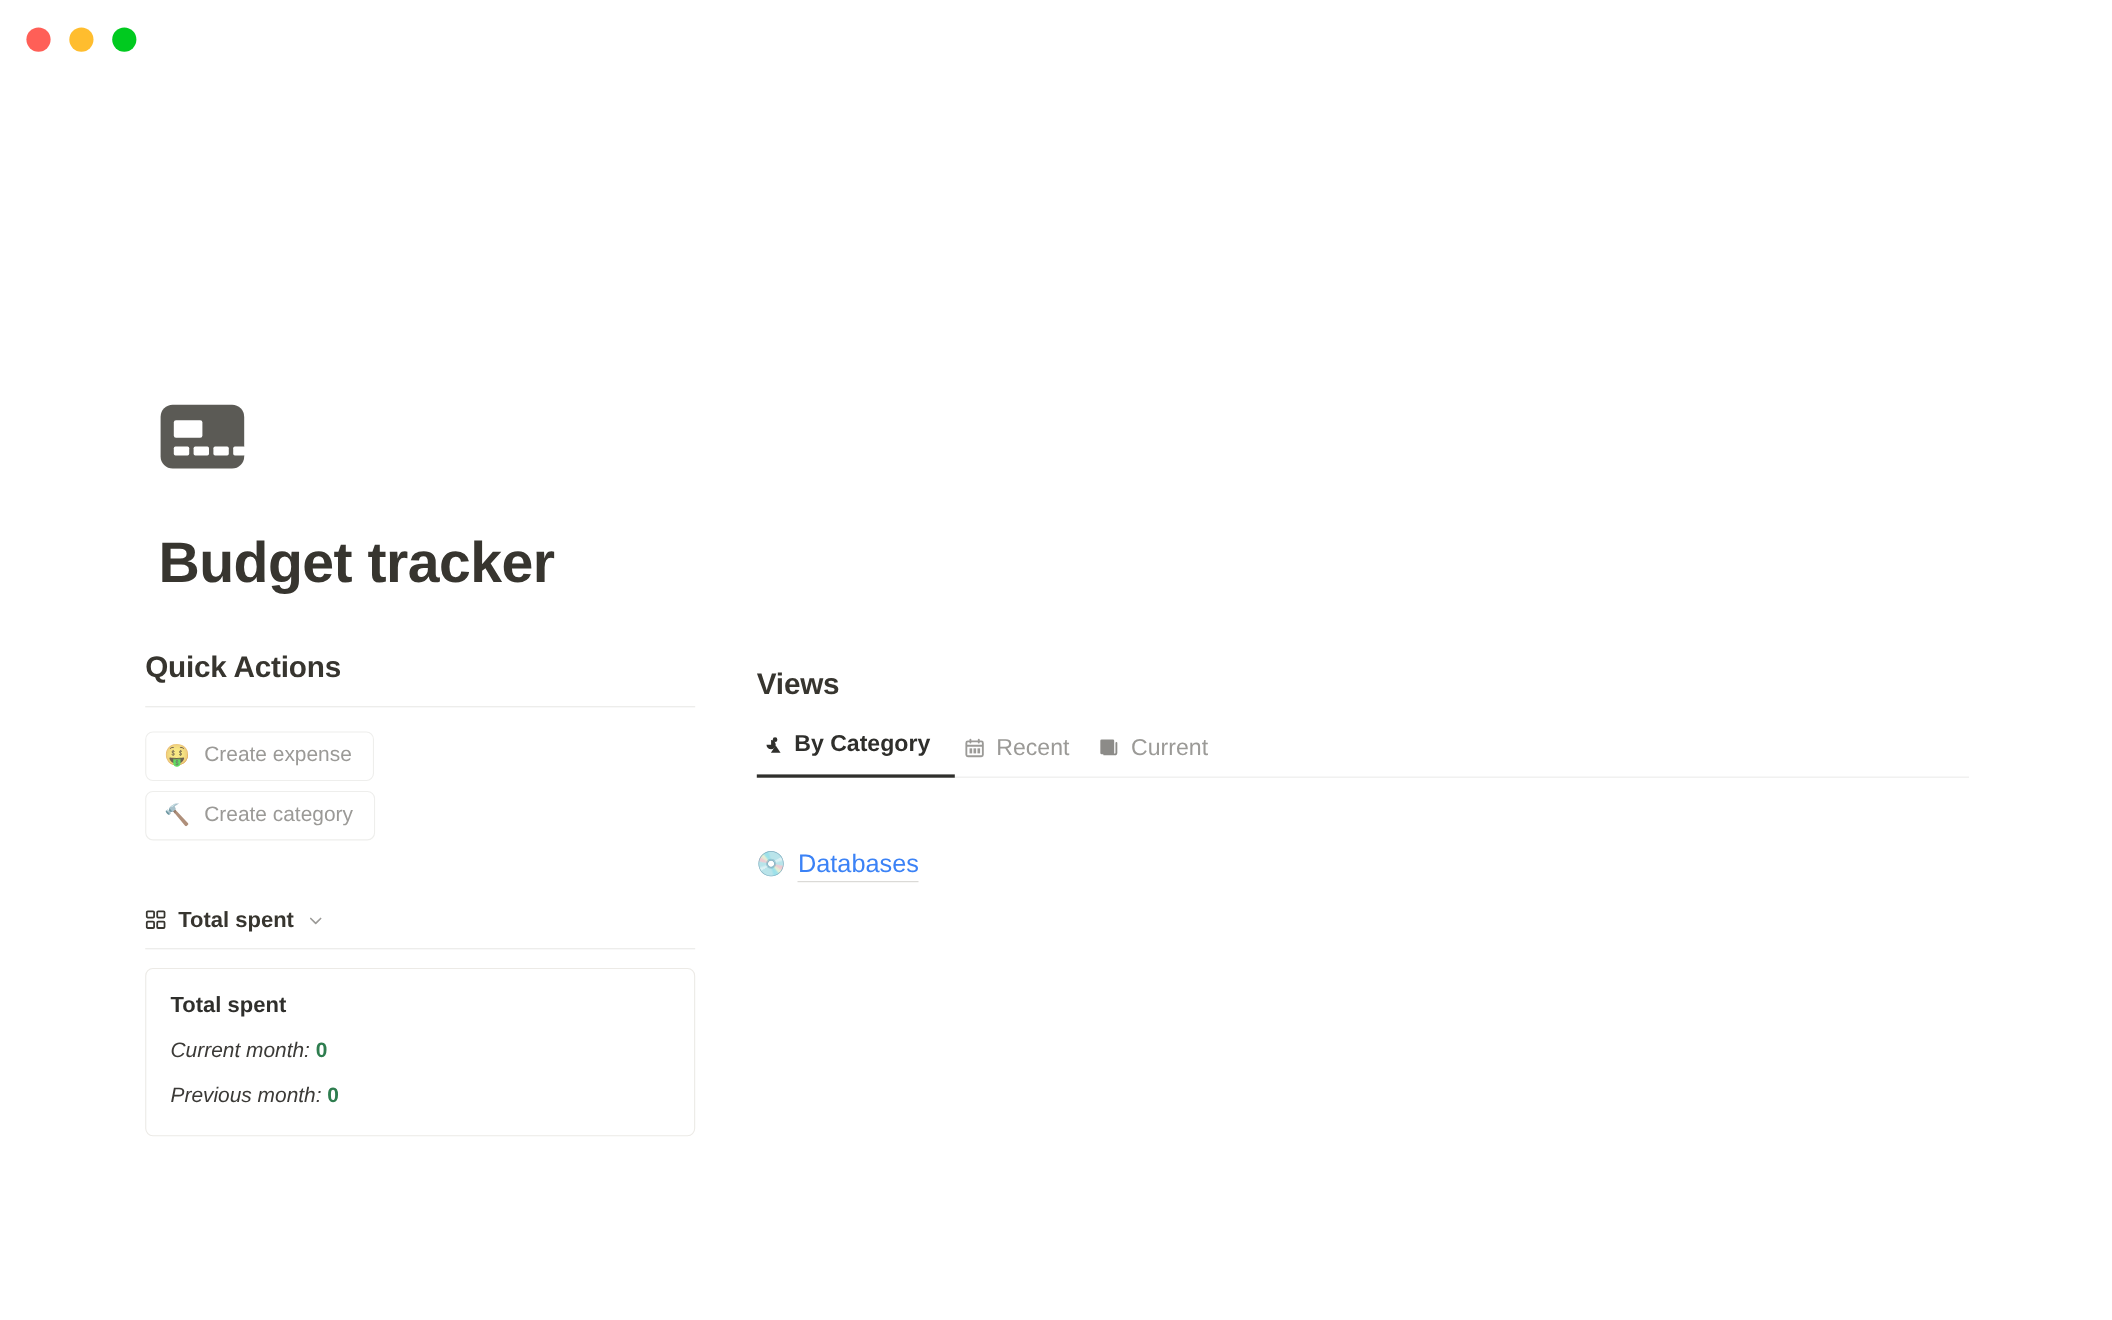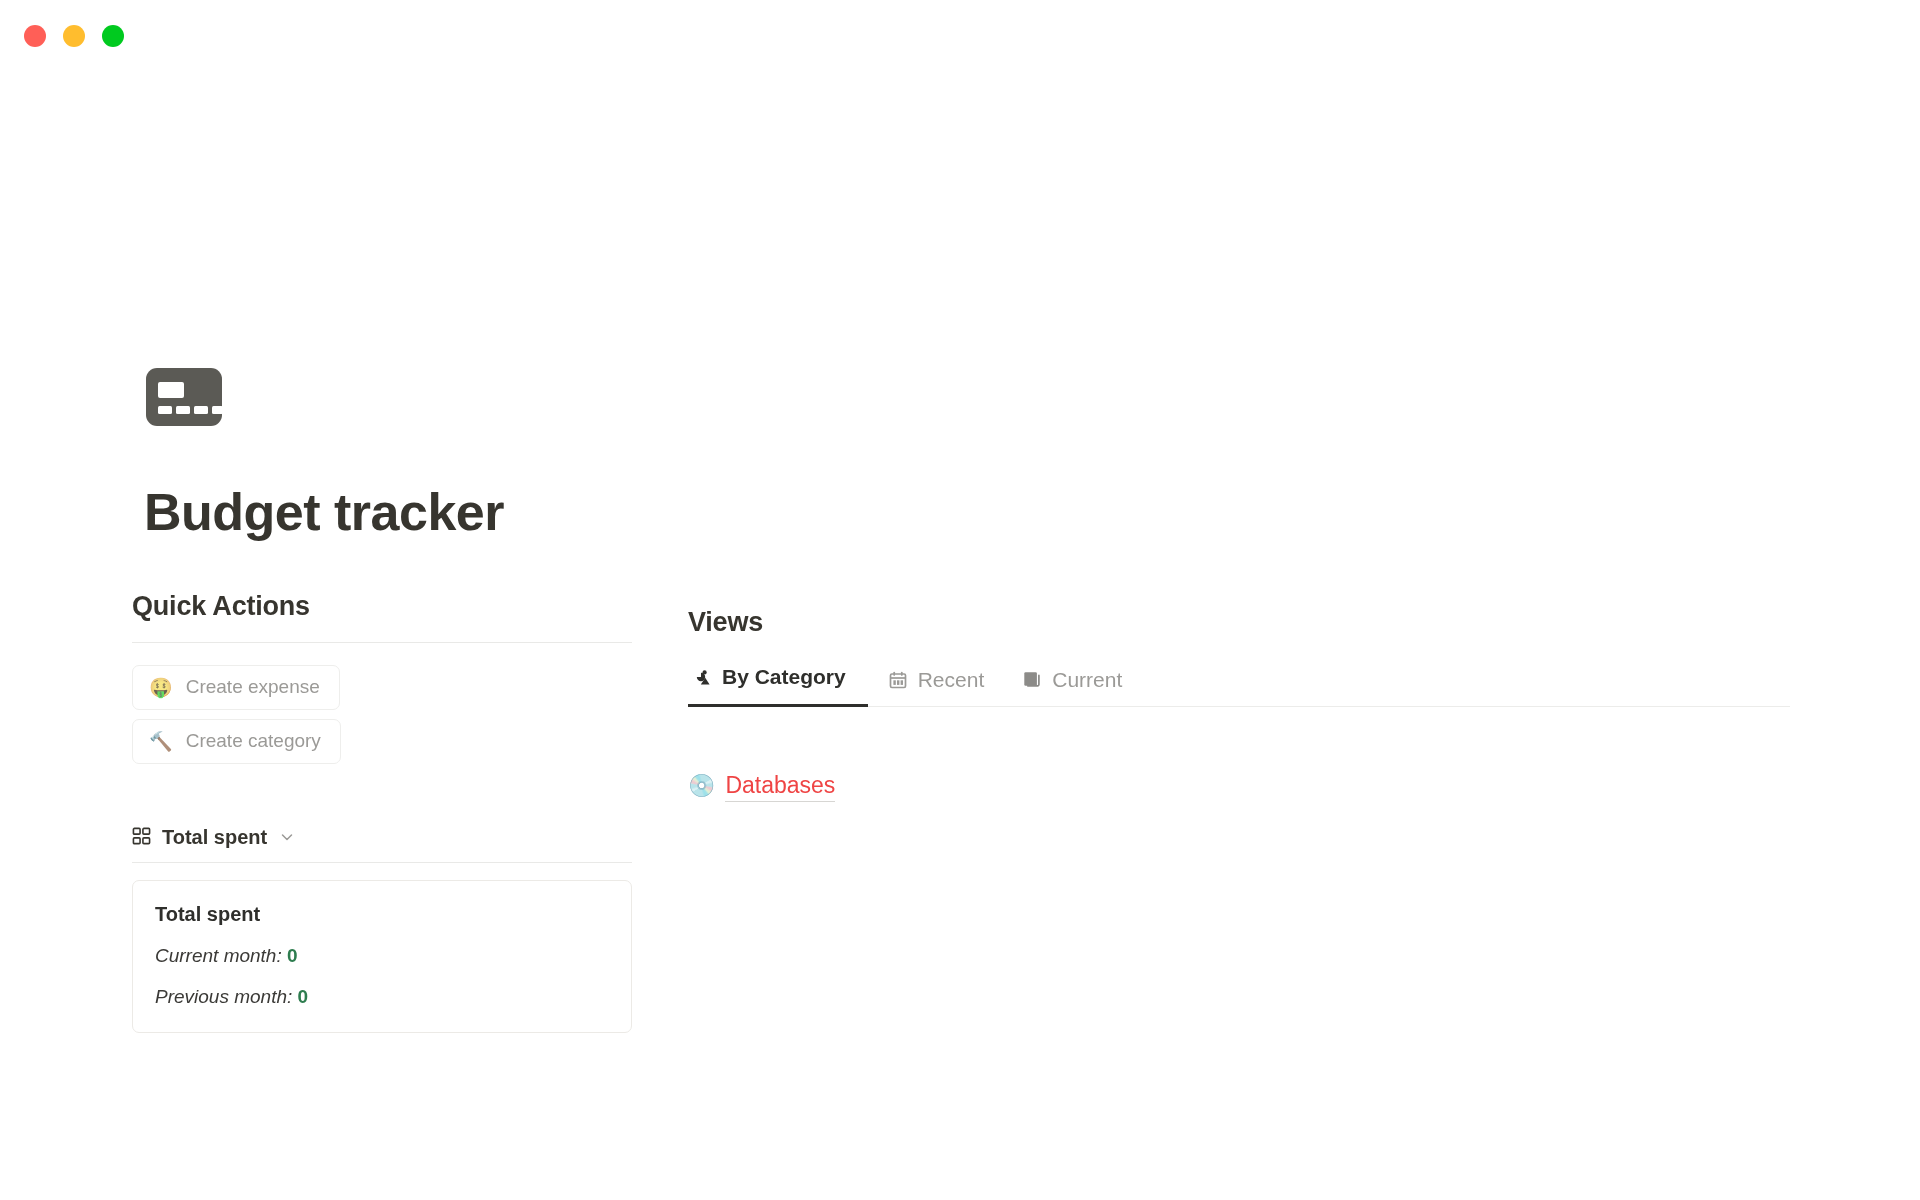--- a/index.html
+++ b/index.html
@@ -215,21 +215,21 @@
   }
 
   
   .tabs-wrap {
     position: relative;
     margin-top: 18px;
   }
   .tabs {
     display: flex;
     align-items: flex-end;
-    gap: 16px;
+    gap: 4px;
     position: relative;
     z-index: 2;
   }
   .tab {
     display: inline-flex;
     align-items: center;
     gap: 10px;
     padding: 6px 18px 14px 4px;
     font-size: 21px;
     color: #9b9a97;
@@ -261,21 +261,21 @@
   .db-link-wrap {
     margin-top: 64px;
     display: inline-flex;
     align-items: center;
     gap: 10px;
     cursor: pointer;
   }
   .db-emoji { font-size: 22px; line-height: 1; }
   .db-label {
     font-size: 23px;
-    color: #ef4444;
+    color: #3b82f6;
     border-bottom: 1px solid #d7d6d3;
     padding-bottom: 2px;
     line-height: 1.25;
   }
 </style>
 </head>
 <body>
 
 <div class="titlebar">
   <div class="traffic">

